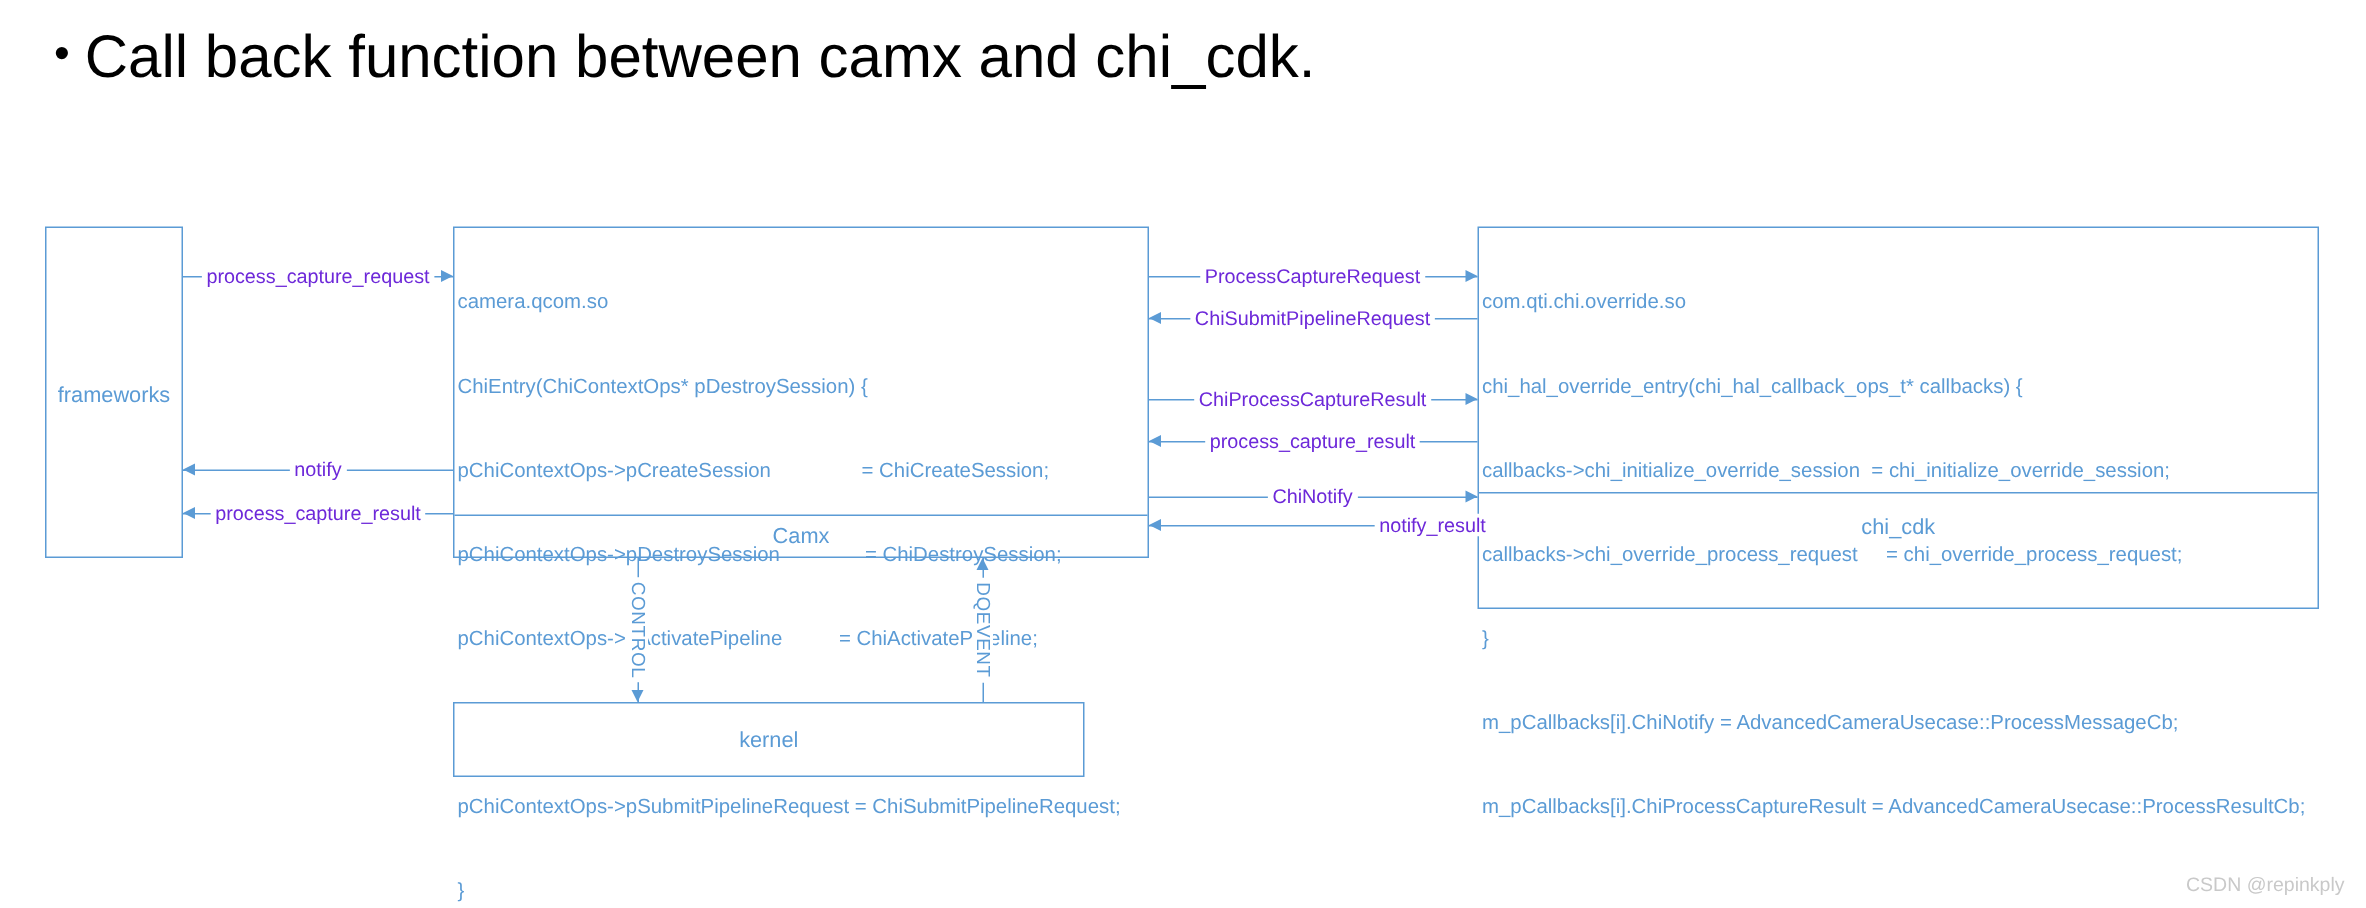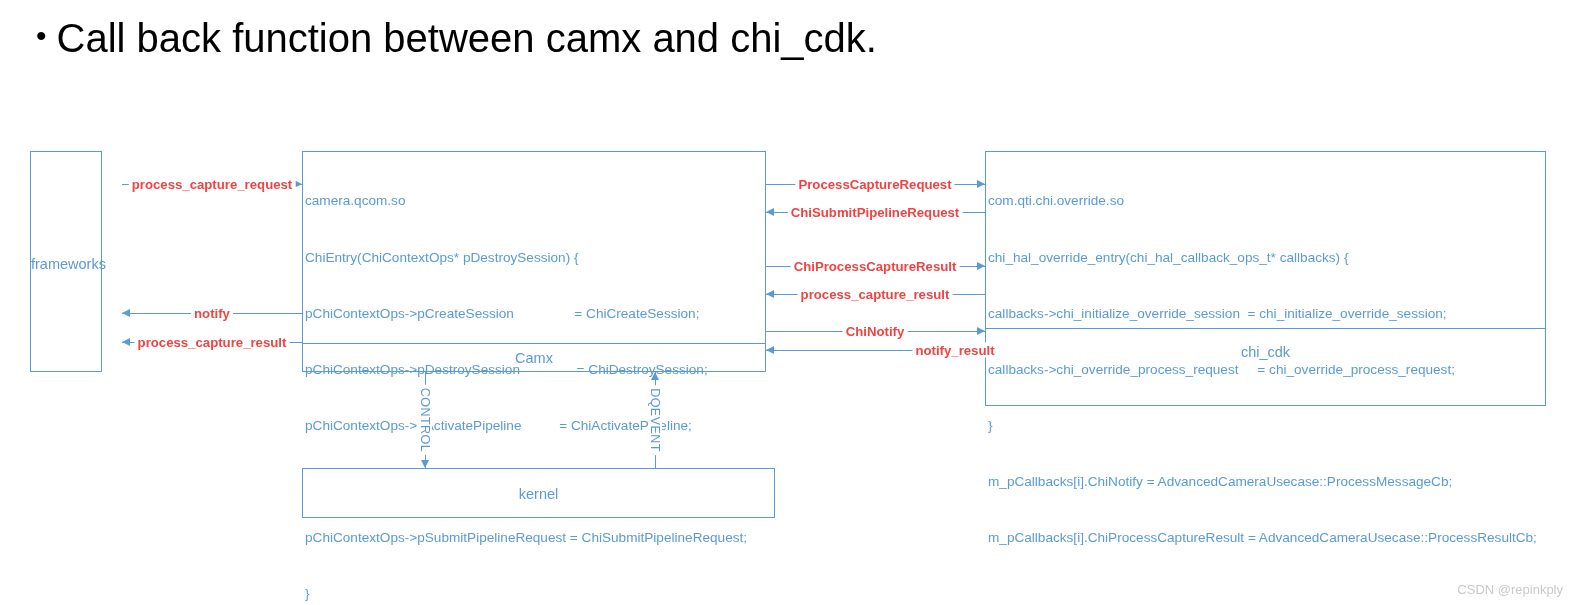--- a/index.html
+++ b/index.html
@@ -101,26 +101,25 @@
   }
   .arrow-up {
     border-left: 4px solid transparent;
     border-right: 4px solid transparent;
     border-bottom: 8px solid #5b9bd5;
   }
   .edge-label {
     position: absolute;
     font-size: 13.2px;
     line-height: 15px;
-    color: #ef4444;
+    color: #6d28d9;
     background: #ffffff;
     padding: 0 3px;
     white-space: nowrap;
     transform: translate(-50%, -50%);
-    font-weight: bold;
   }
   .edge-label-v {
     position: absolute;
     font-size: 12.6px;
     line-height: 14px;
     color: #5b9bd5;
     background: #ffffff;
     padding: 3px 0;
     white-space: nowrap;
     writing-mode: vertical-rl;
@@ -138,21 +137,21 @@
     white-space: nowrap;
   }
 </style>
 </head>
 <body>
 
 <div id="slide-title">
   <span class="bullet-dot">•</span><span>Call back function between camx and chi_cdk.</span>
 </div>
 
-<div class="dbox" style="left:30px; top:151px; width:72px; height:221px;">
+<div class="dbox" style="left:30px; top:151px; width:92px; height:221px;">
   <div class="dbox-title" style="top:104px;">frameworks</div>
 </div>
 
 <div class="dbox" style="left:302px; top:151px; width:464px; height:221px;">
   <div class="divider" style="left:0; right:0; top:191px;"></div>
   <div class="dbox-title" style="top:198px;">Camx</div>
 </div>
 <div class="code-block" style="left:305px; top:155px; width:458px;">
   <div>camera.qcom.so</div>
   <div>ChiEntry(ChiContextOps* pDestroySession) {</div>
@@ -173,21 +172,21 @@
 <div class="code-block" style="left:988px; top:155px; width:556px;">
   <div>com.qti.chi.override.so</div>
   <div>chi_hal_override_entry(chi_hal_callback_ops_t* callbacks) {</div>
   <div>callbacks-&gt;chi_initialize_override_session  = chi_initialize_override_session;</div>
   <div>callbacks-&gt;chi_override_process_request     = chi_override_process_request;</div>
   <div>}</div>
   <div>m_pCallbacks[i].ChiNotify = AdvancedCameraUsecase::ProcessMessageCb;</div>
   <div>m_pCallbacks[i].ChiProcessCaptureResult = AdvancedCameraUsecase::ProcessResultCb;</div>
 </div>
 
-<div class="dbox" style="left:302px; top:468px; width:473px; height:50px;">
+<div class="dbox" style="left:302px; top:468px; width:421px; height:50px;">
   <div class="dbox-title" style="top:17px;">kernel</div>
 </div>
 
 <div class="hline" style="left:122px; top:184px; width:180px;"></div>
 <div class="arrowhead arrow-right" style="left:294px; top:180px;"></div>
 <div class="edge-label" style="left:212px; top:184px;">process_capture_request</div>
 
 <div class="hline" style="left:122px; top:313px; width:180px;"></div>
 <div class="arrowhead arrow-left" style="left:122px; top:309px;"></div>
 <div class="edge-label" style="left:212px; top:313px;">notify</div>

